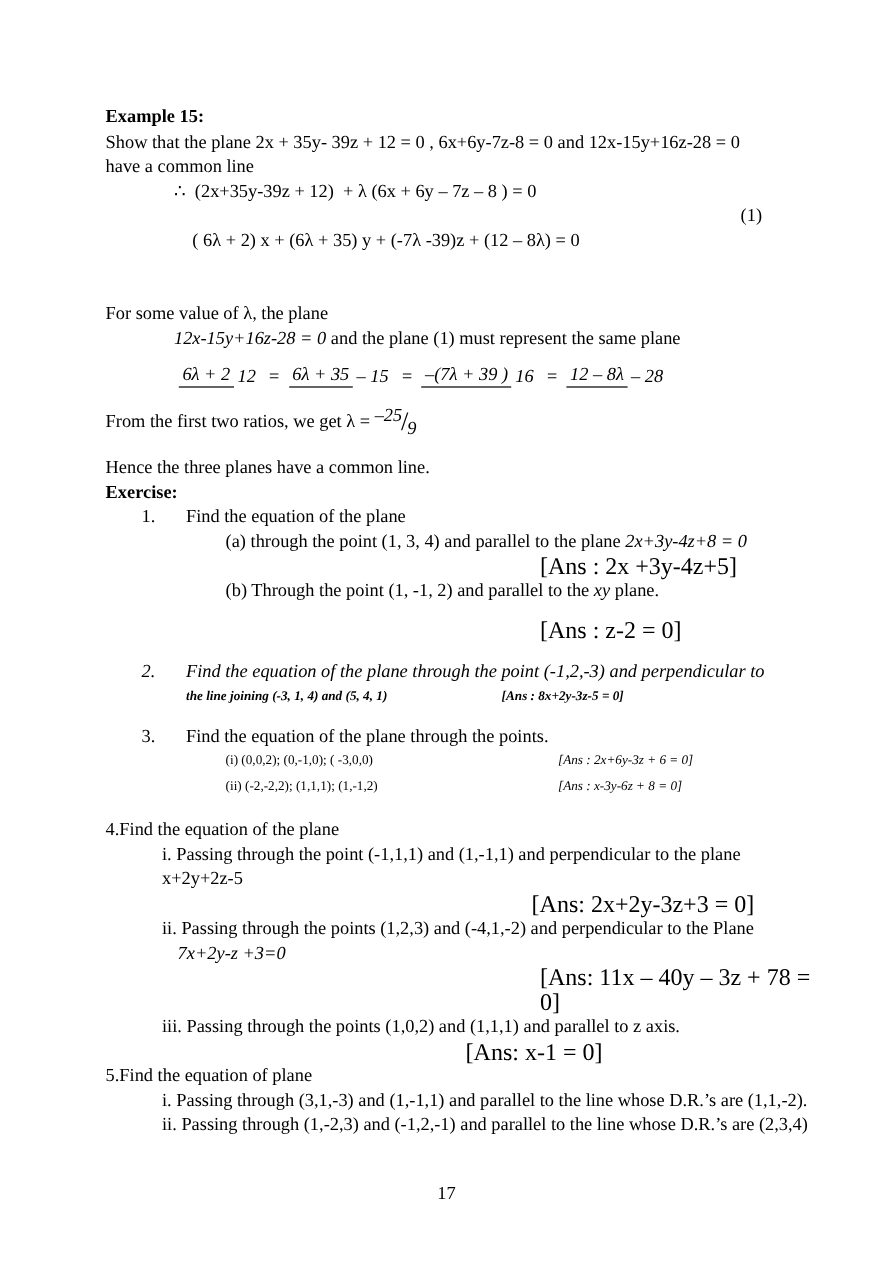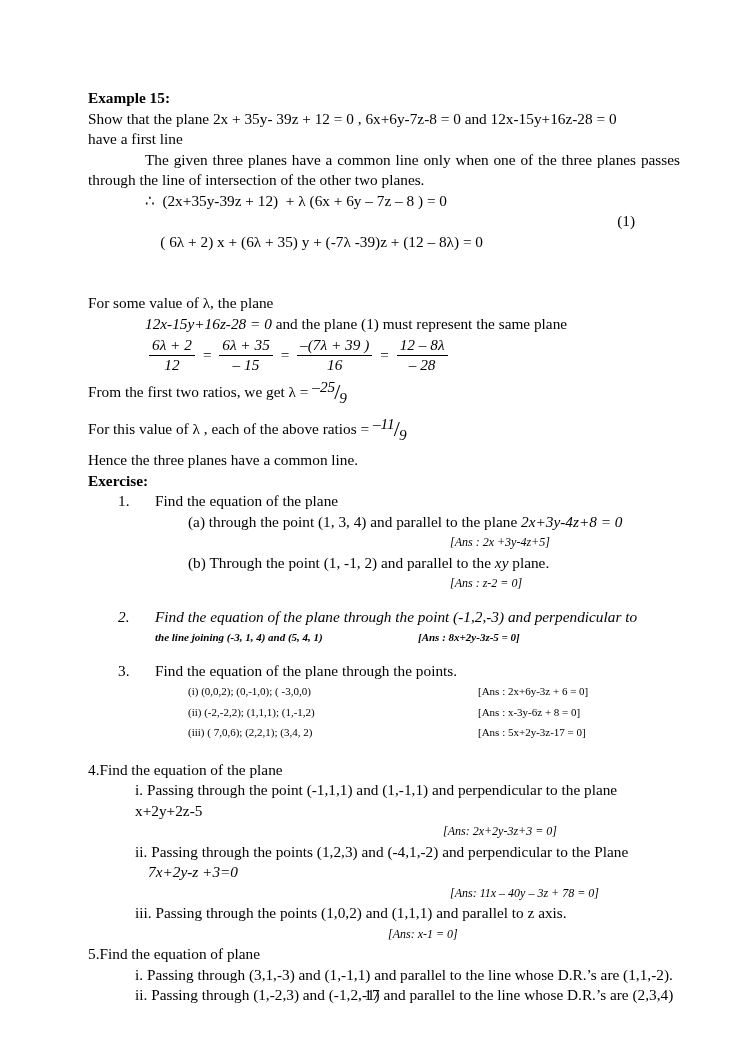--- a/index.html
+++ b/index.html
@@ -60,45 +60,45 @@
     padding-left: 100px;
     font-size: 15.3px;
     line-height: 20.5px;
   }
   .sub-4 {
     padding-left: 47px;
     font-size: 15.3px;
     line-height: 20.5px;
   }
   .ans {
-    font-style: italic;
-    font-size: 12px;
+    font-size: 20px;
     line-height: 20.5px;
   }
   .ans-a { padding-left: 362px; }
-  .ans-b { padding-left: 362px; }
+  .ans-b { padding-left: 362px; margin-top: 13px; }
   .ans-4i { padding-left: 355px; }
   .ans-4ii { padding-left: 362px; }
   .ans-4iii { padding-left: 300px; }
   .ans-5i { padding-left: 380px; }
   .gap { height: 13px; }
   .gap-sm { height: 7px; }
   .gap-lg { height: 17px; }
 
   
   .row3 {
     position: relative;
     font-size: 11px;
     line-height: 20.5px;
     padding-left: 100px;
   }
   .row3 .ansr {
     position: absolute;
-    left: 390px;
-    top: 0;
+    left: 377px;
+    top: 0;
+    font-style: italic;
   }
   .row2 {
     position: relative;
     font-size: 11px;
     line-height: 20.5px;
     font-weight: bold;
   }
   .row2 .ansr2 {
     position: absolute;
     left: 330px;
@@ -110,21 +110,21 @@
   .fracline {
     padding-left: 58px;
     font-size: 15.3px;
     font-style: italic;
     display: flex;
     align-items: center;
     height: 42px;
   }
   .frac {
     display: inline-flex;
-    flex-direction: column;
+    flex-direction: row;
     align-items: center;
     vertical-align: middle;
     margin: 0 3px;
     line-height: 1.05;
   }
   .frac .num {
     padding: 0 3px 1px 3px;
     border-bottom: 1.2px solid #000;
     white-space: nowrap;
   }
@@ -171,24 +171,23 @@
   }
 </style>
 </head>
 <body>
 
 <div class="page">
 
   <div class="hdr">Example 15:</div>
 
   <div class="line just">Show that the plane 2x + 35y- 39z + 12 = 0 , 6x+6y-7z-8 = 0 and 12x-15y+16z-28 = 0</div>
-  <div class="line">have a first line</div>
-
-
-  <div class="line just" style="text-indent:57px;">The given three planes have a common line only when one of the three planes passes through the line of intersection of the other two planes.</div>
+  <div class="line">have a common line</div>
+
+
 
   <div class="line ind-tab">∴  (2x+35y-39z + 12)  + λ (6x + 6y – 7z – 8 ) = 0</div>
 
   <div class="line ind-tab rel">
     <span>( 6λ + 2) x + (6λ + 35) y + (-7λ -39)z + (12 – 8λ) = 0</span>
     <span class="eqno">(1)</span>
   </div>
 
   <div class="line">For some value of λ, the plane</div>
 
@@ -214,21 +213,20 @@
     <span class="frac">
       <span class="num">12 – 8λ</span>
       <span class="den">– 28</span>
     </span>
   </div>
 
   <div class="line taller"><span>From the first two ratios, we get λ = </span><span class="dfrac"><span class="dn">–</span><span class="dn">25</span><span class="slash">/</span><span class="dd">9</span></span></div>
 
   <div class="gap-sm"></div>
 
-  <div class="line taller"><span>For this value of λ , each of the above ratios = </span><span class="dfrac"><span class="dn">–</span><span class="dn">11</span><span class="slash">/</span><span class="dd">9</span></span></div>
 
   <div class="gap-sm"></div>
 
   <div class="line">Hence the three planes have a common line.</div>
 
   <div class="hdr">Exercise:</div>
 
   <div class="exitem">
     <span class="exnum">1.</span>
     <span>Find the equation of the plane</span>
@@ -255,24 +253,20 @@
     <span class="exnum">3.</span>
     <span>Find the equation of the plane through the points.</span>
   </div>
   <div class="row3">
     <span>(i) (0,0,2);   (0,-1,0);   ( -3,0,0)</span>
     <span class="ansr">[Ans : 2x+6y-3z + 6 = 0]</span>
   </div>
   <div class="row3">
     <span>(ii) (-2,-2,2); (1,1,1);  (1,-1,2)</span>
     <span class="ansr">[Ans : x-3y-6z + 8 = 0]</span>
-  </div>
-  <div class="row3">
-    <span>(iii) ( 7,0,6); (2,2,1); (3,4, 2)</span>
-    <span class="ansr">[Ans : 5x+2y-3z-17 = 0]</span>
   </div>
 
   <div class="gap-lg"></div>
 
   <div class="line">4.Find the equation of the plane</div>
   <div class="sub-4">i. Passing through the point (-1,1,1) and (1,-1,1) and perpendicular to the plane x+2y+2z-5</div>
   <div class="ans ans-4i">[Ans: 2x+2y-3z+3 = 0]</div>
   <div class="sub-4">ii. Passing through the points (1,2,3) and (-4,1,-2) and perpendicular to the Plane</div>
   <div class="sub-4 ital" style="padding-left:60px;">7x+2y-z +3=0</div>
   <div class="ans ans-4ii">[Ans: 11x – 40y – 3z + 78 = 0]</div>

